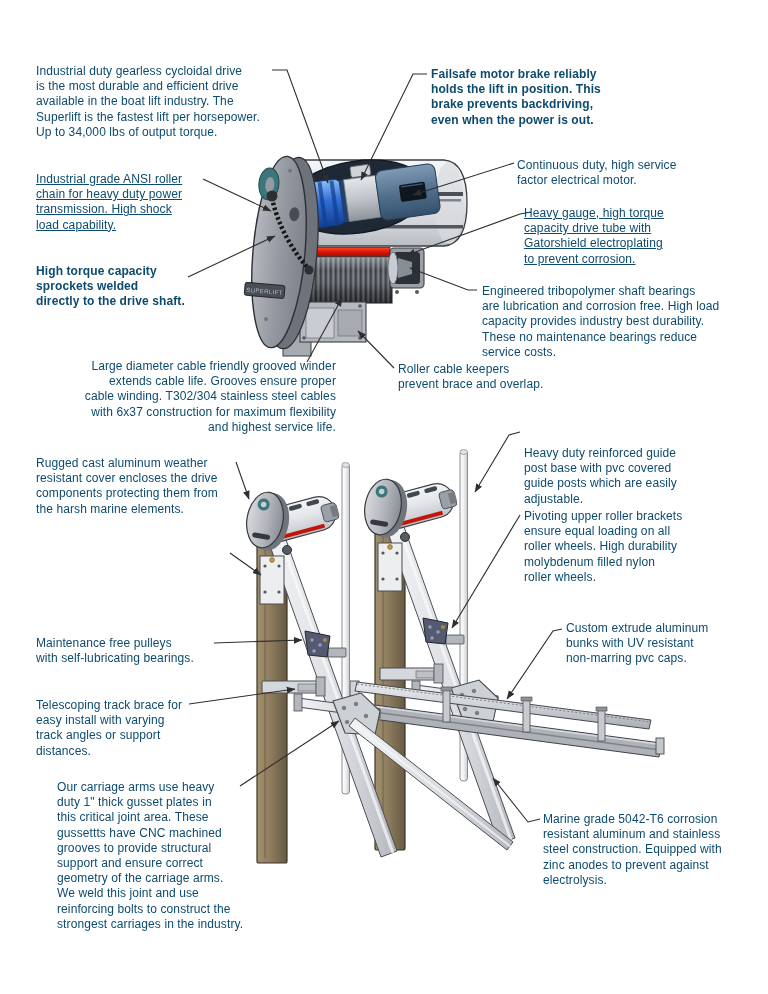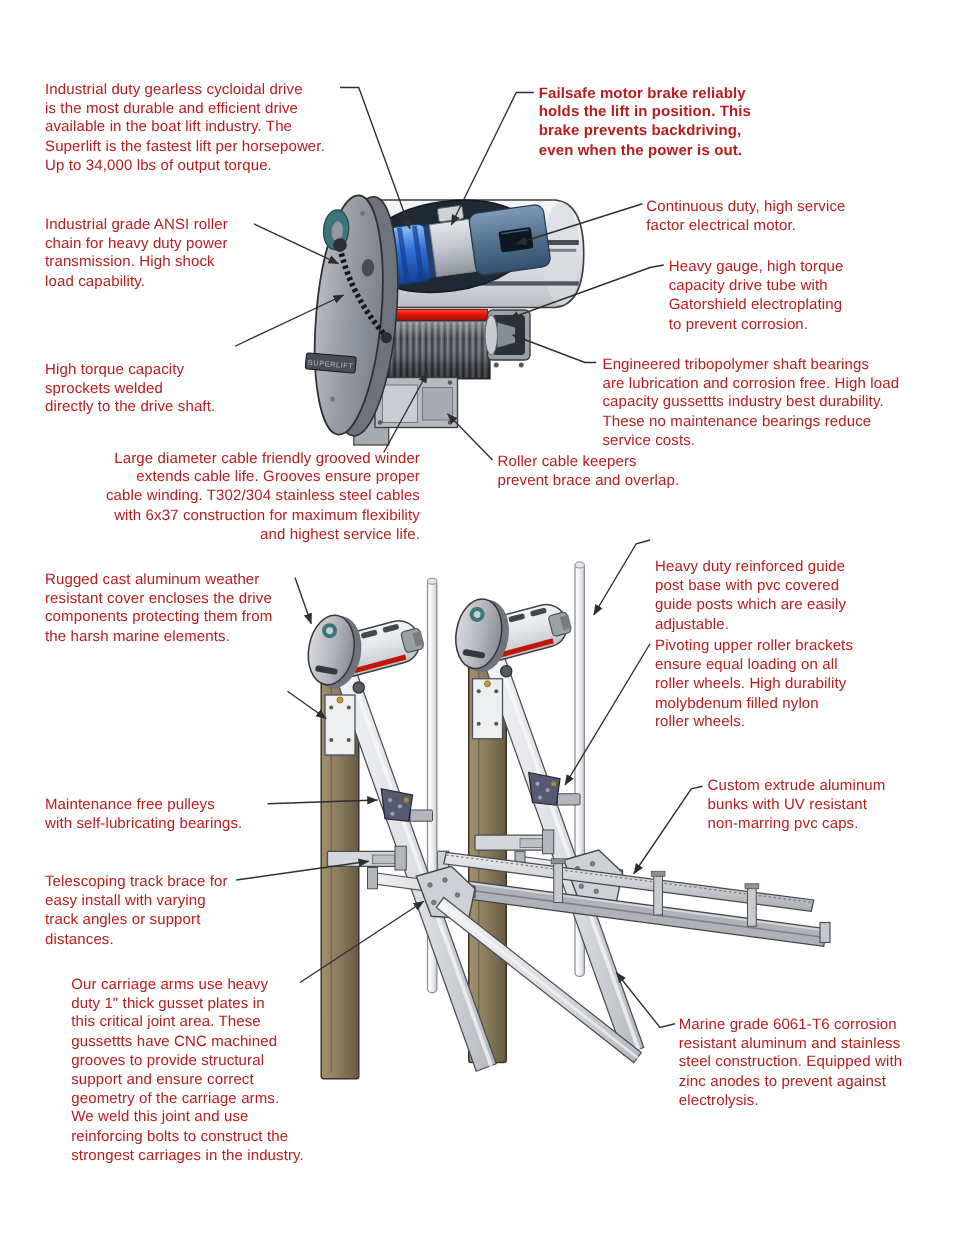--- a/index.html
+++ b/index.html
@@ -2,21 +2,21 @@
 <html><head>
 <meta charset="utf-8">
 <style>
   html,body { margin:0; padding:0; background:#fff; }
   .page {
     position:relative; width:768px; height:994px; background:#ffffff;
     overflow:hidden; font-family:"Liberation Sans", sans-serif;
   }
   .canvas { position:absolute; left:0; top:0; }
   .callout {
-    position:absolute; font-size:12px; line-height:15.2px; color:#b91c1c;
+    position:absolute; font-size:12px; line-height:15.2px; color:#0c4a6e;
     white-space:pre-line; letter-spacing:0.1px;
   }
   .leader { stroke:#2e2e2e; stroke-width:1.1; fill:none; }
 </style>
 </head>
 <body>
 
 <div class="page">
 
 <svg class="canvas" width="768" height="994" viewBox="0 0 768 994">
@@ -287,36 +287,36 @@
 
 <div class="callout" style="left:36px; top:64px; width:290px;">Industrial duty gearless cycloidal drive
 is the most durable and efficient drive
 available in the boat lift industry. The
 Superlift is the fastest lift per horsepower.
 Up to 34,000 lbs of output torque.</div>
 <div class="callout" style="left:431px; top:67px; width:220px;font-weight:bold;">Failsafe motor brake reliably
 holds the lift in position. This
 brake prevents backdriving,
 even when the power is out.</div>
-<div class="callout" style="left:36px; top:172px; width:220px;">Industrial grade ANSI roller
+<div class="callout" style="left:36px; top:172px; width:220px;text-decoration:underline;">Industrial grade ANSI roller
 chain for heavy duty power
 transmission. High shock
 load capability.</div>
 <div class="callout" style="left:517px; top:158px; width:220px;">Continuous duty, high service
 factor electrical motor.</div>
-<div class="callout" style="left:535px; top:206px; width:220px;">Heavy gauge, high torque
+<div class="callout" style="left:524px; top:206px; width:220px;text-decoration:underline;">Heavy gauge, high torque
 capacity drive tube with
 Gatorshield electroplating
 to prevent corrosion.</div>
-<div class="callout" style="left:36px; top:288px; width:220px;">High torque capacity
+<div class="callout" style="left:36px; top:264px; width:220px;font-weight:bold;">High torque capacity
 sprockets welded
 directly to the drive shaft.</div>
 <div class="callout" style="left:482px; top:284px; width:280px;">Engineered tribopolymer shaft bearings
 are lubrication and corrosion free. High load
-capacity gussettts industry best durability.
+capacity provides industry best durability.
 These no maintenance bearings reduce
 service costs.</div>
 <div class="callout" style="left:36px; top:359px; width:300px;text-align:right;">Large diameter cable friendly grooved winder
 extends cable life. Grooves ensure proper
 cable winding. T302/304 stainless steel cables
 with 6x37 construction for maximum flexibility
 and highest service life.</div>
 <div class="callout" style="left:398px; top:362px; width:220px;">Roller cable keepers
 prevent brace and overlap.</div>
 <div class="callout" style="left:524px; top:426px; width:220px;margin-top:20px;">Heavy duty reinforced guide
@@ -344,19 +344,19 @@
 <div class="callout" style="left:36px; top:780px; width:240px;margin-left:21px;">Our carriage arms use heavy
 duty 1" thick gusset plates in
 this critical joint area. These
 gussettts have CNC machined
 grooves to provide structural
 support and ensure correct
 geometry of the carriage arms.
 We weld this joint and use
 reinforcing bolts to construct the
 strongest carriages in the industry.</div>
-<div class="callout" style="left:543px; top:812px; width:224px;">Marine grade 6061-T6 corrosion
+<div class="callout" style="left:543px; top:812px; width:224px;">Marine grade 5042-T6 corrosion
 resistant aluminum and stainless
 steel construction. Equipped with
 zinc anodes to prevent against
 electrolysis.</div>
 
 </div>
 
 </body></html>

